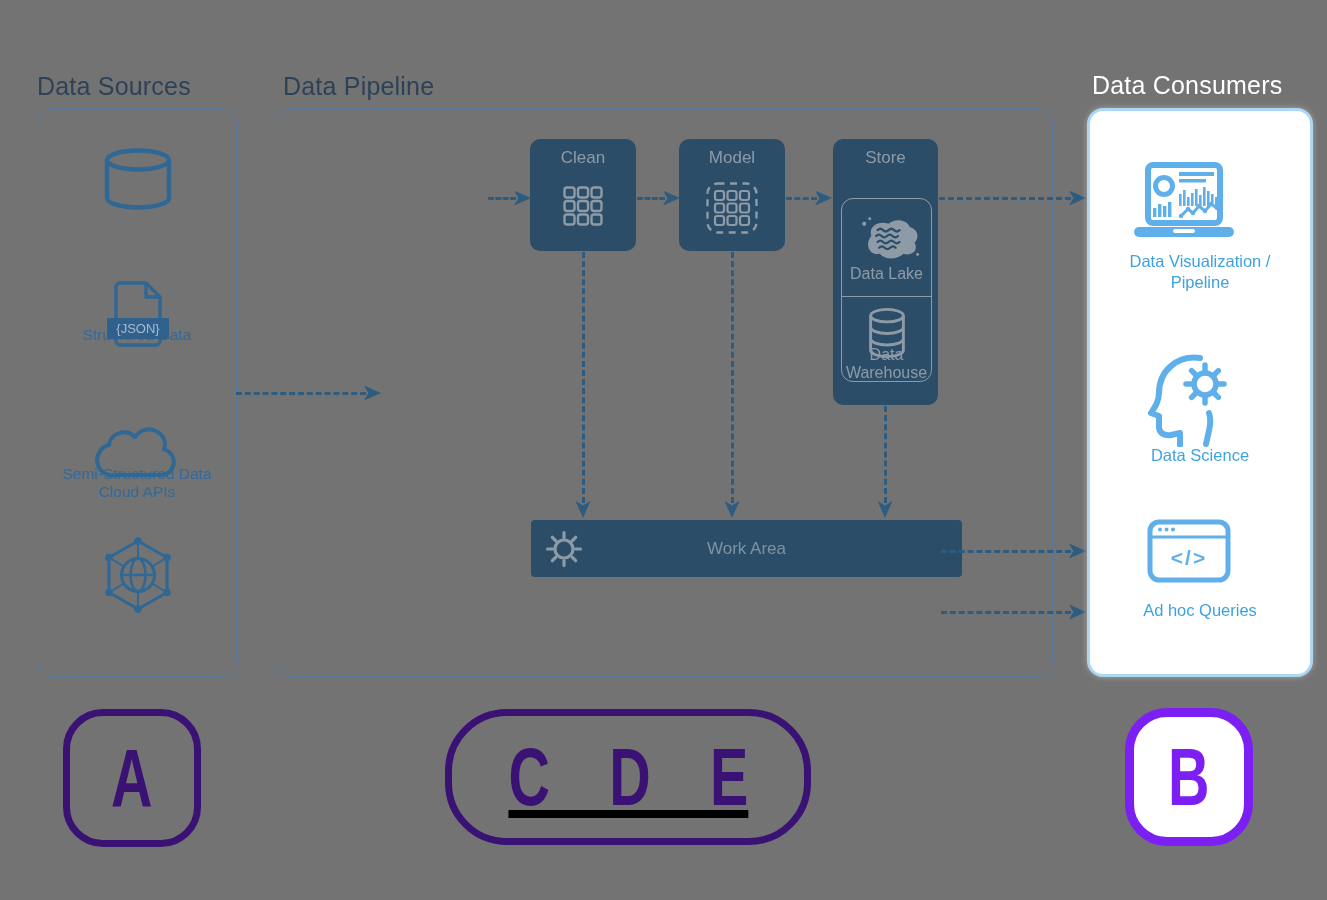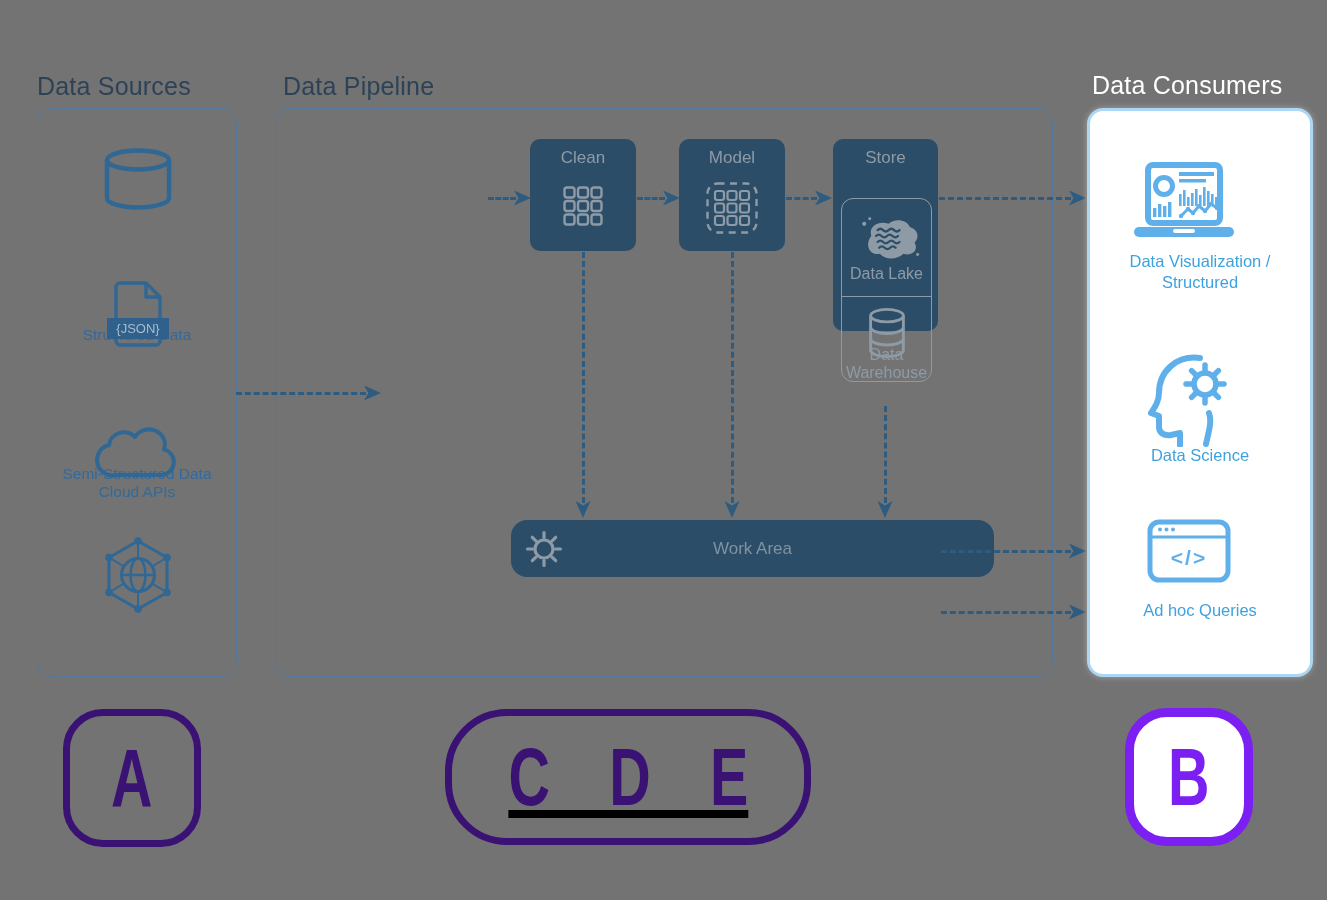--- a/index.html
+++ b/index.html
@@ -121,21 +121,21 @@
             <rect x="21.5" y="21.5" width="9" height="9" rx="2.2"></rect>
             <rect x="34" y="21.5" width="9" height="9" rx="2.2"></rect>
           <rect x="9" y="34" width="9" height="9" rx="2.2"></rect>
             <rect x="21.5" y="34" width="9" height="9" rx="2.2"></rect>
             <rect x="34" y="34" width="9" height="9" rx="2.2"></rect>
         </g>
       </svg>
     </div>
   </div>
 
-  <div class="abs stagebox" style="left:833px;top:139px;width:105px;height:192px;">
+  <div class="abs stagebox" style="left:833px;top:139px;width:105px;height:266px;">
     <div class="stage-title">Store</div>
     <div class="abs store-panel" style="left:8px;top:59px;width:89px;height:182px;">
       <div class="abs" style="left:12px;top:14px;">
         <svg width="66" height="50" viewBox="0 0 84 62">
           <path d="M22 28 C18 16 32 8 44 13 C52 5 68 8 71 17 C81 20 84 30 77 37 C83 46 73 55 63 51 C55 59 39 59 33 51 C20 54 13 40 22 28 Z" fill="#8E9BA6"></path>
           <g fill="#8E9BA6">
             <circle cx="13" cy="13" r="2.6"></circle>
               <circle cx="20" cy="6.5" r="1.9"></circle>
             <circle cx="75" cy="46" r="2.6"></circle>
               <circle cx="81" cy="52" r="1.9"></circle>
@@ -155,21 +155,21 @@
           <ellipse cx="22" cy="9" rx="17" ry="6.5"></ellipse>
           <path d="M5 9 V45 A17 6.5 0 0 0 39 45 V9"></path>
           <path d="M5 21 A17 6.5 0 0 0 39 21"></path>
           <path d="M5 33 A17 6.5 0 0 0 39 33"></path>
         </svg>
       </div>
       <div class="abs store-sub-label" style="left:0;top:147px;">Data Warehouse</div>
     </div>
   </div>
 
-  <div class="abs stagebox" style="left:511px;top:520px;width:483px;height:57px;border-radius:16px;">
+  <div class="abs stagebox" style="left:531px;top:520px;width:431px;height:57px;border-radius:4px;">
     <div class="abs" style="left:11px;top:7px;">
       <svg width="44" height="44" viewBox="0 0 44 44" stroke="#8E9BA6" fill="none" stroke-linecap="round">
         <circle cx="22" cy="22" r="9" stroke-width="3.2"></circle>
         <g stroke-width="3.2">
           <line x1="33.5" y1="22" x2="38.5" y2="22"></line>
             <line x1="30.1" y1="13.9" x2="33.7" y2="10.3"></line>
           <line x1="22" y1="10.5" x2="22" y2="5.5"></line>
             <line x1="13.9" y1="13.9" x2="10.3" y2="10.3"></line>
           <line x1="10.5" y1="22" x2="5.5" y2="22"></line>
             <line x1="13.9" y1="30.1" x2="10.3" y2="33.7"></line>
@@ -244,21 +244,21 @@
             <circle cx="59" cy="48" r="2.2"></circle>
             <circle cx="64" cy="52" r="2.2"></circle>
           <circle cx="70" cy="45" r="2.2"></circle>
             <circle cx="76" cy="50" r="2.2"></circle>
             <circle cx="82" cy="43" r="2.2"></circle>
             <circle cx="88" cy="47" r="2.2"></circle>
         </g>
       </svg>
     </div>
     <div class="abs consumer-label" style="left:0;top:140px;">Data Visualization /</div>
-    <div class="abs consumer-label" style="left:0;top:161px;">Structured</div>
+    <div class="abs consumer-label" style="left:0;top:161px;">Pipeline</div>
 
     <div class="abs" style="left:53px;top:240px;">
       <svg width="92" height="96" viewBox="0 0 92 96" fill="none" stroke="#5FB0EA" stroke-linecap="round" stroke-linejoin="round">
         <path d="M57 7 C34 4 16 20 16 42 C16 50 12 56 8 62 L16 65 L16 76 C16 82 21 85 28 84 L37 82 L37 94" stroke-width="6"></path>
         <path d="M66 62 C69 70 66 80 63 93" stroke-width="6"></path>
         <circle cx="62" cy="33" r="11" stroke-width="5.5"></circle>
         <g stroke-width="5.5">
           <line x1="74" y1="33" x2="81" y2="33"></line>
             <line x1="70.5" y1="24.5" x2="75.4" y2="19.6"></line>
           <line x1="62" y1="21" x2="62" y2="14"></line>

